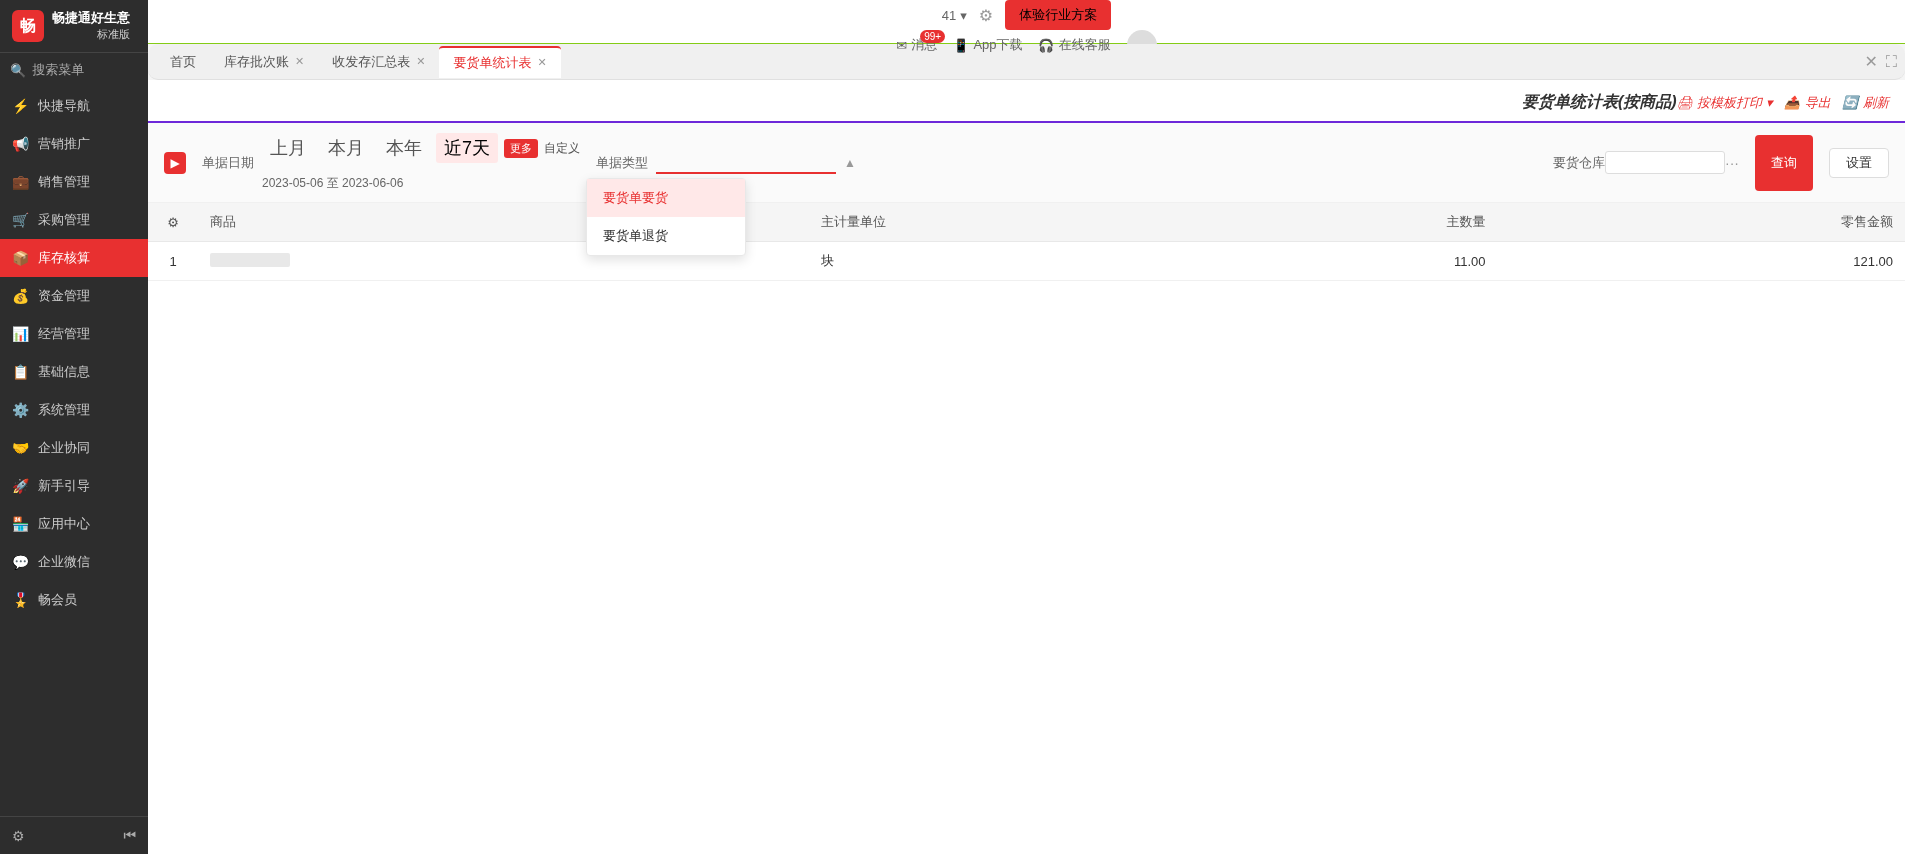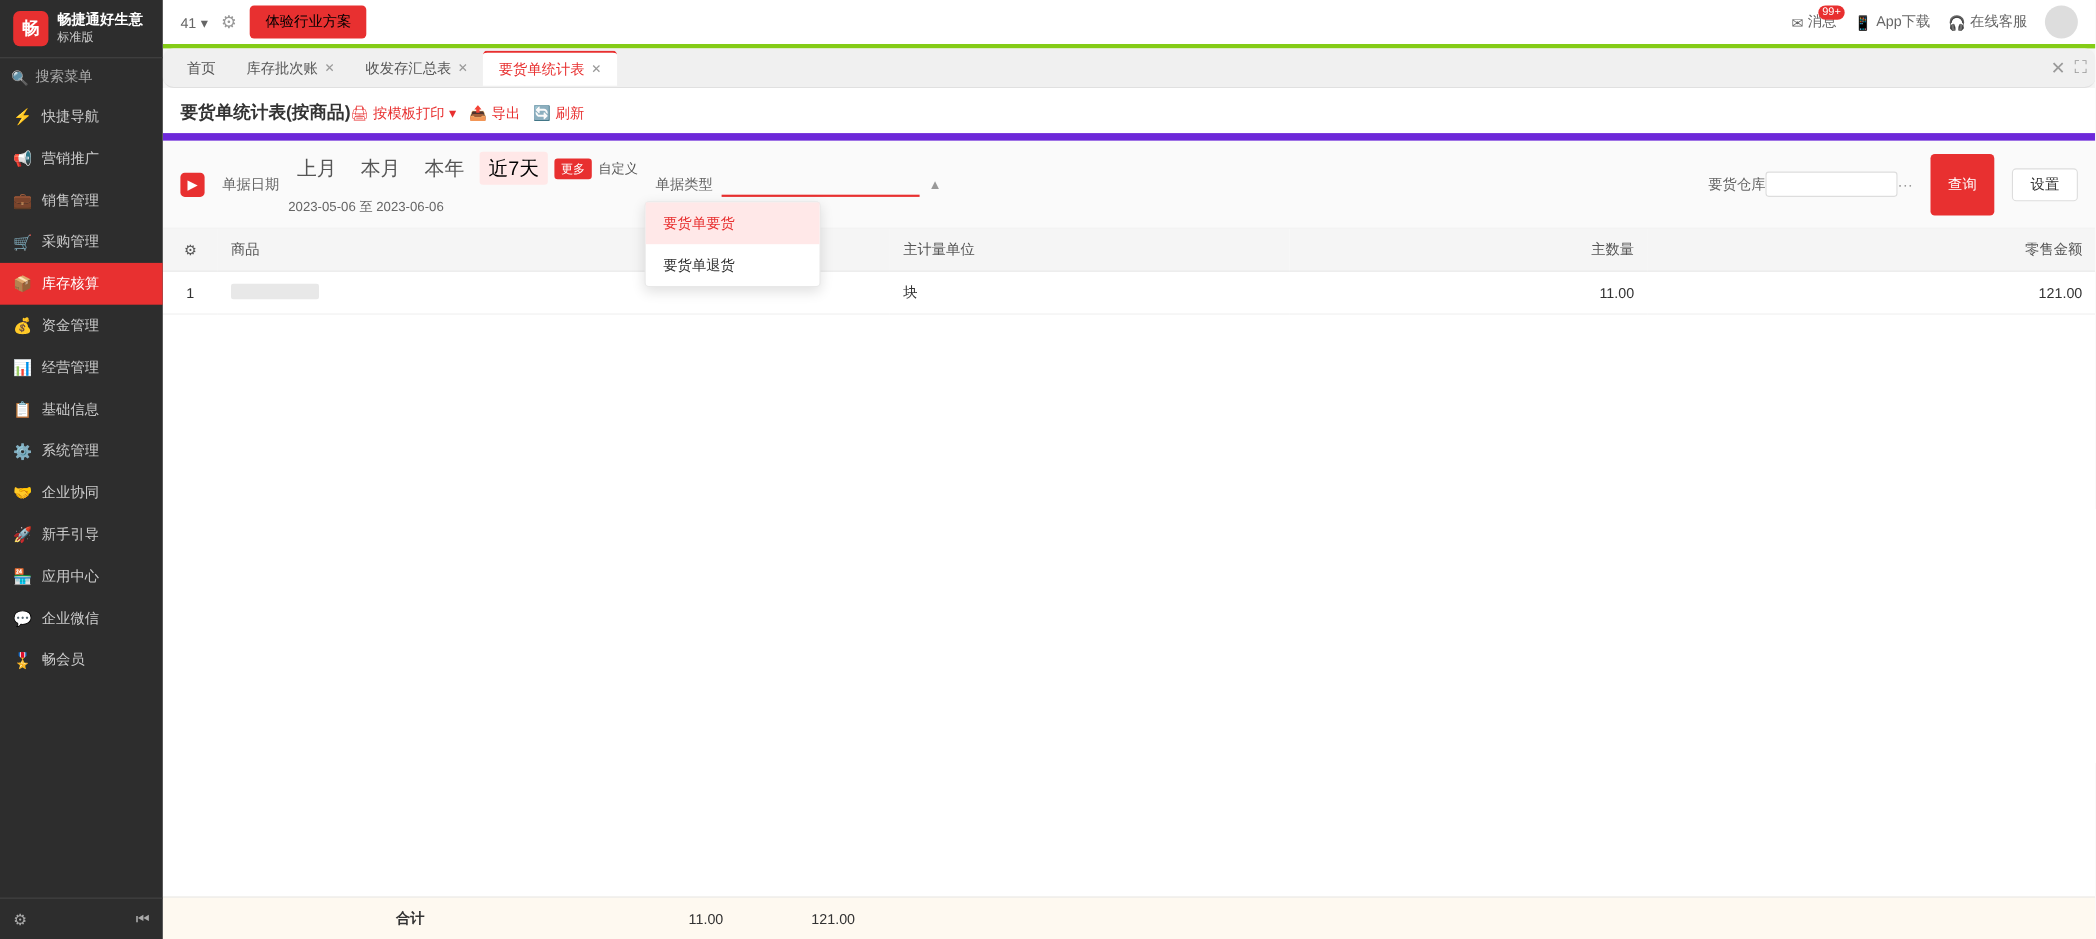--- a/index.html
+++ b/index.html
@@ -27,21 +27,21 @@
       height: 32px;
       background: #e83030;
       border-radius: 6px;
       display: flex;
       align-items: center;
       justify-content: center;
       color: white;
       font-weight: bold;
       font-size: 16px;
     }
-    .sidebar-brand-text { font-size: 11px; color: #ccc; line-height: 1.3; }
+    .sidebar-brand-text { font-size: 11px; color: #ccc; line-height: 1.3; text-align: right; }
     .sidebar-brand-text .brand-name { font-size: 13px; font-weight: bold; color: #fff; }
     .sidebar-search {
       padding: 8px 10px;
       display: flex;
       align-items: center;
       gap: 6px;
       color: #aaa;
       cursor: pointer;
       font-size: 13px;
     }
@@ -77,22 +77,23 @@
     }
 
     
     .top-header {
       background: #fff;
       height: 44px;
       display: flex;
       align-items: center;
       justify-content: space-between;
       padding: 0 16px;
-      border-bottom: 4px solid #84cc16;
+      border-bottom: 1px solid #84cc16;
       flex-shrink: 0;
+      flex-direction: column;
     }
     .top-header-left {
       display: flex;
       align-items: center;
       gap: 12px;
     }
     .page-number-selector {
       display: flex;
       align-items: center;
       gap: 4px;
@@ -180,22 +181,23 @@
       flex: 1;
       background: #fff;
       display: flex;
       flex-direction: column;
       overflow: hidden;
     }
     .page-title-bar {
       padding: 12px 16px 8px;
       display: flex;
       align-items: center;
-      justify-content: flex-start;
-      border-bottom: 7px solid #6d28d9;
+      justify-content: flex-end;
+      border-bottom: 2px solid #6d28d9;
+      font-style: italic;
     }
     .page-title { font-size: 16px; font-weight: bold; color: #333; }
     .page-title-actions {
       display: flex;
       align-items: center;
       gap: 12px;
       color: #e83030;
       font-size: 13px;
     }
     .page-title-action { cursor: pointer; display: flex; align-items: center; gap: 4px; }
@@ -598,19 +600,14 @@
               <span class="product-placeholder"></span>
             </td>
             <td class="col-unit">块</td>
             <td class="col-qty">11.00</td>
             <td class="col-amount">121.00</td>
           </tr>
         </tbody>
       </table>
     </div>
 
-    <div class="table-footer">
-      <span class="footer-label">合计</span>
-      <span class="footer-qty">11.00</span>
-      <span class="footer-amount">121.00</span>
-    </div>
   </div>
 </div>
 
 </body></html>

